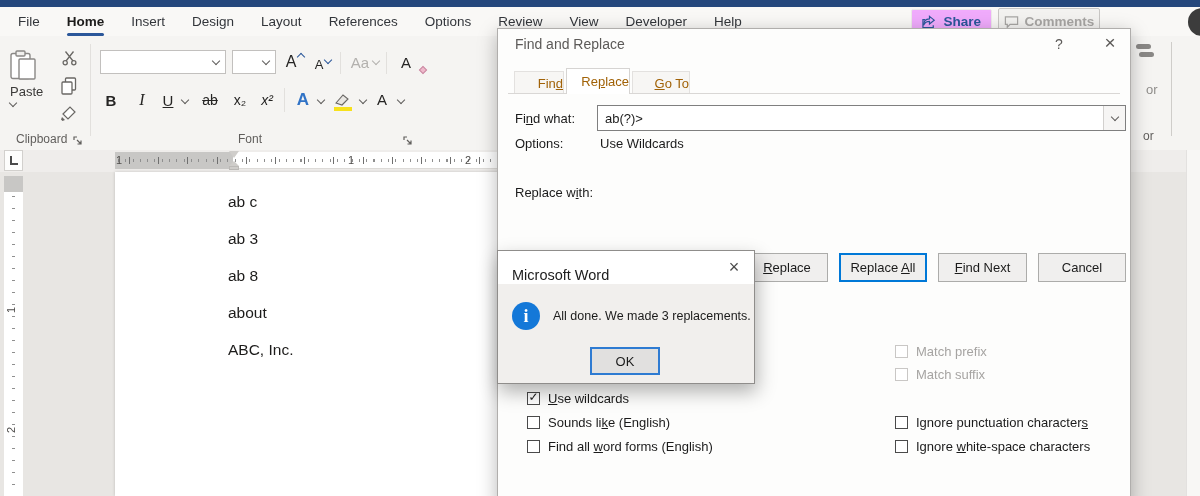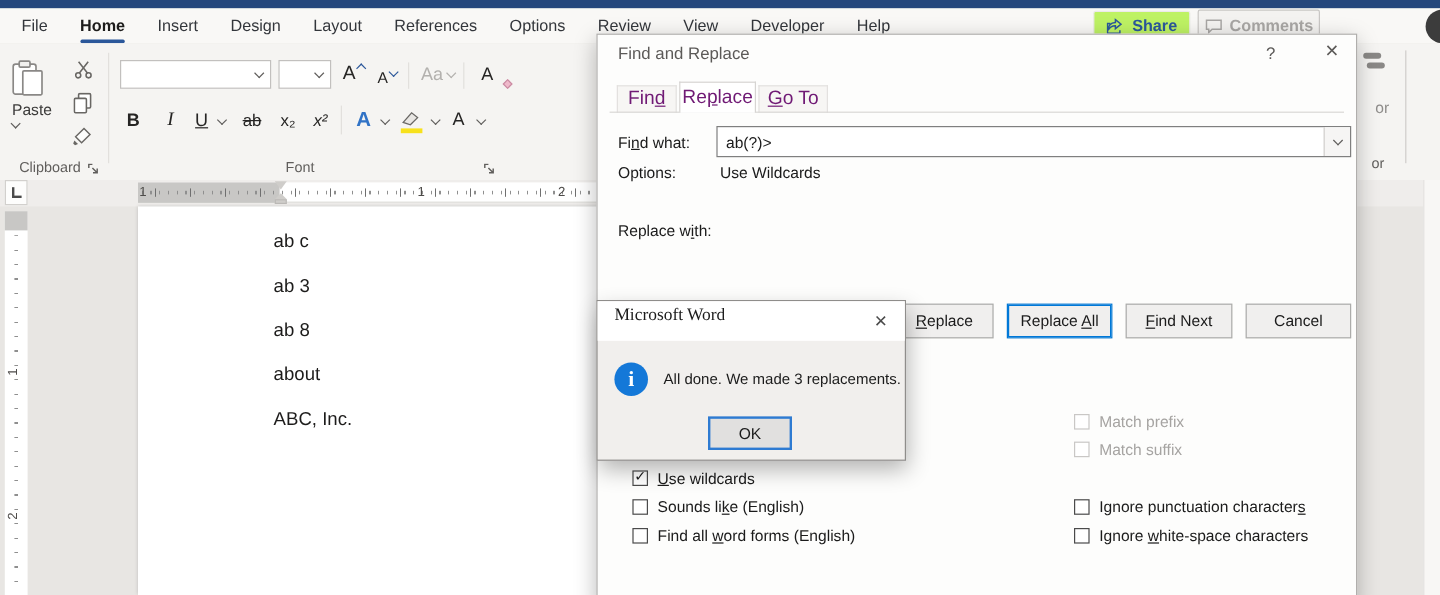--- a/index.html
+++ b/index.html
@@ -11,21 +11,21 @@
   }
 
   
   .titlebar-strip { position:absolute; left:0; top:0; width:1200px; height:7px; background:#25477c; }
   .menubar { position:absolute; left:0; top:7px; width:1200px; height:29px; background:#f9f8f6; }
   .menu-tabs { position:absolute; left:18px; top:0; height:29px; display:flex; align-items:center; gap:27px; }
   .mtab { position:relative; font-size:13.5px; color:#33363b; white-space:nowrap; cursor:default; }
   .mtab.active { color:#1d1c1b; font-weight:600; }
   .mtab.active::after { content:""; position:absolute; left:0; right:0; bottom:-7px; height:3px; background:#2b579a; border-radius:2px; }
   .share-btn { position:absolute; right:208px; top:2px; height:25px; padding:0 10px; display:flex; align-items:center; gap:6px;
-    background:#bef264; border:1px solid #eceae8; border-radius:2px; color:#2b579a; font-size:13.5px; font-weight:600; }
+    background:#f0abfc; border:1px solid #eceae8; border-radius:2px; color:#2b579a; font-size:13.5px; font-weight:600; }
   .comments-btn { position:absolute; right:100px; top:1px; width:102px; height:27px; display:flex; align-items:center; justify-content:center; gap:6px;
     background:#f3f2f0; border:1px solid #c8c6c4; border-radius:2px; color:#a8a6a4; font-size:13.5px; font-weight:600; }
   .avatar-sliver { position:absolute; right:-16px; top:1px; width:28px; height:28px; border-radius:50%; background:#3c3c3c; }
 
   
   .ribbon { position:absolute; left:0; top:36px; width:1200px; height:114px; background:#f5f4f2; }
   .rb-divider { position:absolute; width:1px; background:#e2e0dd; }
   .paste-btn { position:absolute; left:10px; top:8px; width:48px; height:92px; display:flex; flex-direction:column; align-items:flex-start; justify-content:flex-start; gap:4px; padding-top:6px; border-radius:2px; }
   .paste-label { font-size:13px; color:#3b3a39; }
   .chev { display:inline-block; width:6px; height:6px; border-right:1.4px solid #5f5d5b; border-bottom:1.4px solid #5f5d5b; transform:rotate(45deg); margin-top:-3px; }
@@ -72,40 +72,40 @@
   .page { position:absolute; left:115px; top:172px; width:970px; height:324px; background:#ffffff; box-shadow:0 0 3px rgba(0,0,0,0.18); }
   .doc-line { position:absolute; left:113px; font-size:15.5px; color:#1d1c1b; }
   .scroll-strip { position:absolute; right:0; top:150px; width:14px; height:346px; background:#f8f7f5; border-left:1px solid #e3e1df; }
 
   
   .frdialog { position:absolute; left:497px; top:28px; width:634px; height:480px; background:#fdfdfc; border:1px solid #b0aeac; box-shadow:0 5px 18px rgba(0,0,0,0.28); }
   .fr-title { position:absolute; left:17px; top:7px; font-size:14px; color:#5c5a58; }
   .fr-help { position:absolute; right:62px; top:7px; font-size:14px; color:#5c5a58; width:18px; text-align:center; }
   .fr-close { position:absolute; right:8px; top:3px; font-size:19px; color:#5c5a58; width:24px; text-align:center; }
   .fr-tabline { position:absolute; left:10px; right:10px; top:64px; height:1px; background:#d9d7d5; }
-  .fr-tab { position:absolute; top:42px; height:23px; display:flex; align-items:center; justify-content:center; font-size:16px; color:#701a75; background:#f7f6f4; border:1px solid #e3e1df; border-bottom:none; }
+  .fr-tab { position:absolute; top:42px; height:23px; display:flex; align-items:center; justify-content:flex-end; font-size:13px; color:#a16207; background:#f7f6f4; border:1px solid #e3e1df; border-bottom:none; }
   .fr-tab.active { top:39px; height:26px; background:#ffffff; border:1px solid #d6d4d2; border-bottom:none; z-index:2; }
   .fr-label { position:absolute; font-size:13px; color:#1b1b1b; }
   .combo { position:absolute; height:26px; background:#ffffff; border:1px solid #7f7f7f; }
   .combo .val { position:absolute; left:7px; top:5px; font-size:13px; color:#1b1b1b; }
   .combo .dd { position:absolute; right:0; top:0; bottom:0; width:22px; background:#f6f5f4; border-left:1px solid #d2d0ce; display:flex; align-items:center; justify-content:center; }
   .dlg-btn { position:absolute; top:224px; height:29px; background:#f0efee; border:1px solid #acacaa; font-size:13px; color:#1b1b1b; display:flex; align-items:center; justify-content:center; }
   .dlg-btn.focused { border:1px solid #0078d7; box-shadow:inset 0 0 0 1px #0078d7; }
   .cb-row { position:absolute; display:flex; align-items:center; gap:8px; font-size:13px; color:#1b1b1b; height:16px; }
   .cb-box { width:13px; height:13px; border:1px solid #4a4a4a; background:#fff; display:flex; align-items:center; justify-content:center; flex:0 0 13px; }
   .cb-mark { display:none; font-size:12px; line-height:1; color:#1b1b1b; margin-top:-2px; }
   .cb-row.checked .cb-mark { display:block; }
   .cb-row.disabled .cb-box { border-color:#c9c7c5; }
   .cb-row.disabled .cb-label { color:#a6a4a2; }
   u { text-decoration:underline; }
 
   
   .msgbox { position:absolute; left:497px; top:250px; width:258px; height:134px; background:#f1efed; border:1px solid #8f8d8b; box-shadow:2px 8px 18px rgba(0,0,0,0.3); }
   .mb-titlebar { position:absolute; left:0; top:0; right:0; height:33px; background:#ffffff; }
-  .mb-title { position:absolute; left:14px; top:4px; font-size:14.5px; color:#1c1c1c;font-family:Liberation Serif, serif; }
+  .mb-title { position:absolute; left:14px; top:16px; font-size:14.5px; color:#1c1c1c; }
   .mb-close { position:absolute; right:6px; top:2px; width:28px; height:28px; font-size:18px; color:#4a4a4a; display:flex; align-items:center; justify-content:center; }
   .mb-info { position:absolute; left:14px; top:51px; width:28px; height:28px; border-radius:50%; background:#1478d8; color:#fff; display:flex; align-items:center; justify-content:center; font-size:18px; font-weight:700; font-family:"Liberation Serif", serif; }
   .mb-msg { position:absolute; left:55px; top:58px; font-size:12.5px; color:#1b1b1b; }
   .mb-ok { position:absolute; left:92px; top:96px; width:70px; height:28px; background:#e1e0df; border:2px solid #2e7bd2; font-size:13px; color:#1b1b1b; display:flex; align-items:center; justify-content:center; }
 </style>
 </head>
 <body>
 
 <div class="screen">
 

